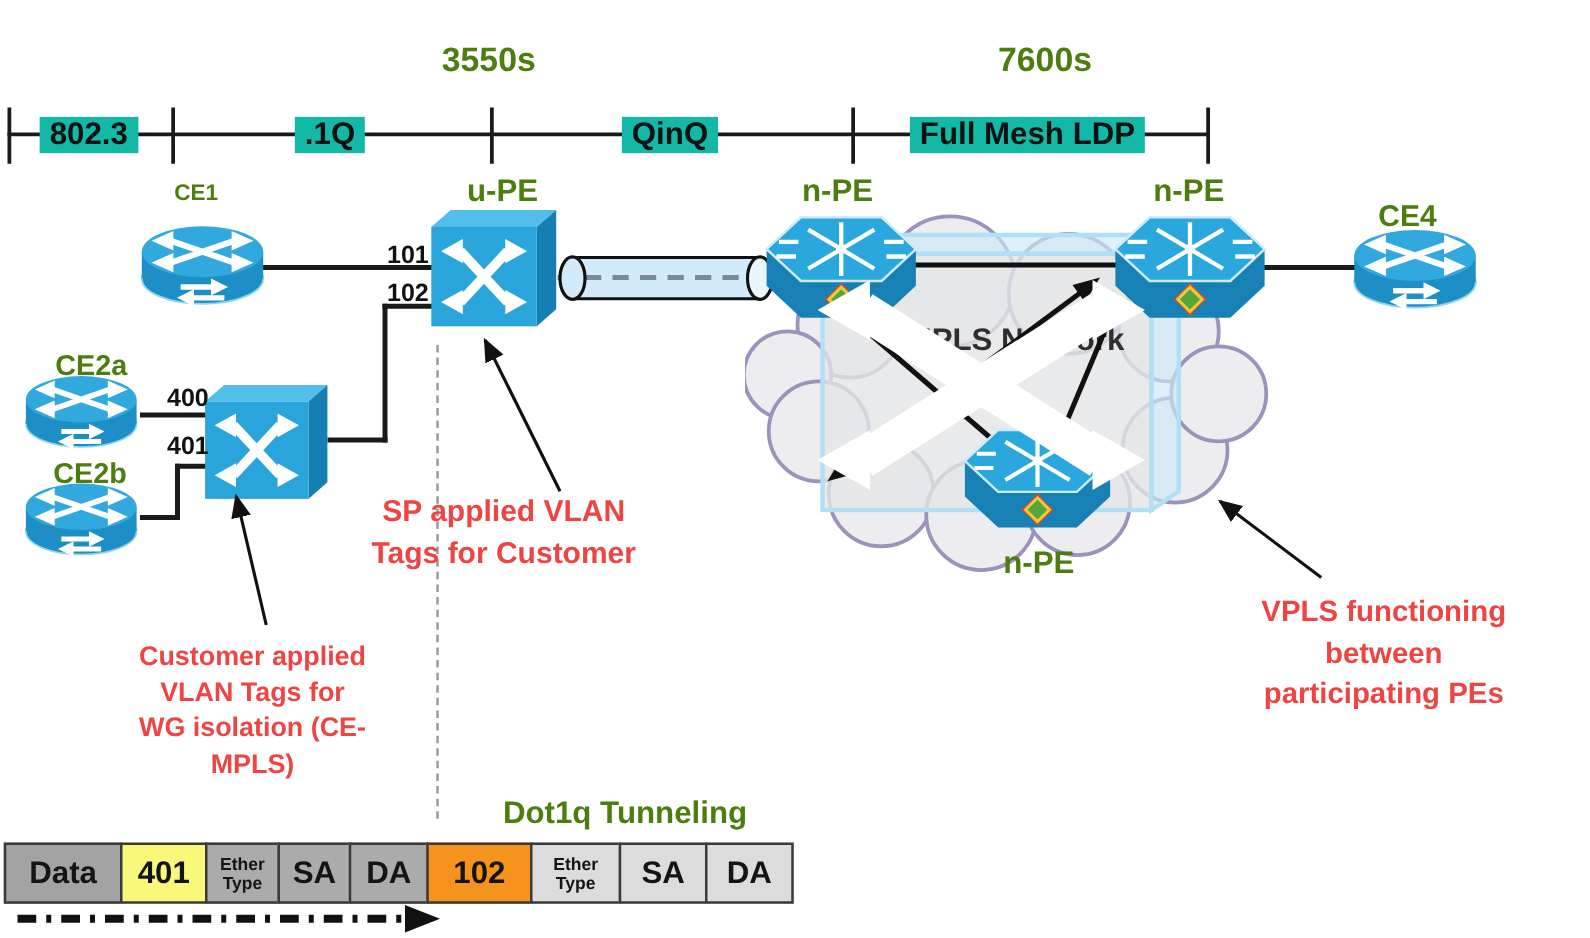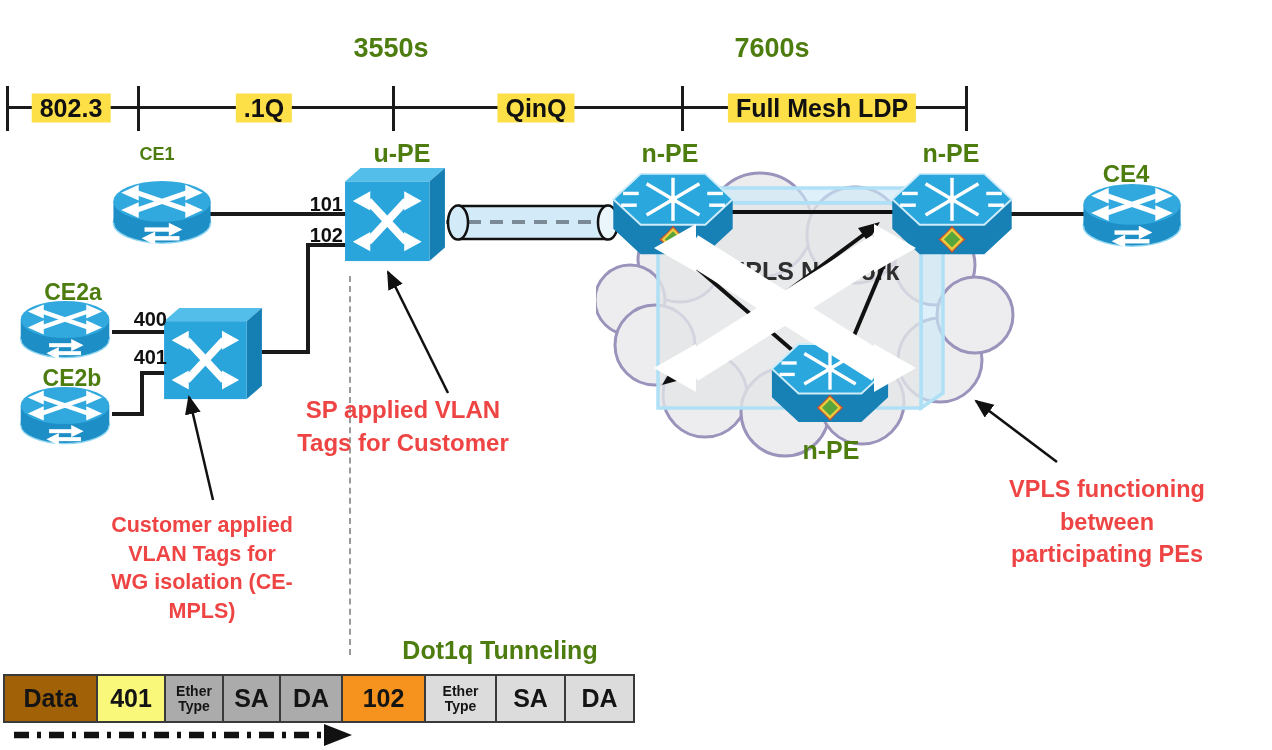--- a/index.html
+++ b/index.html
@@ -4,21 +4,21 @@
 <style>
   html,body{margin:0;padding:0;}
   #canvas{position:relative;width:1272px;height:750px;background:#ffffff;overflow:hidden;
           font-family:"Liberation Sans","DejaVu Sans",sans-serif;}
   .abs{position:absolute;}
   .lbl{position:absolute;font-weight:bold;color:#4d7c0f;white-space:nowrap;}
   .center{transform:translateX(-50%);}
   .hline{position:absolute;background:#1a1a1a;height:4px;}
   .vline{position:absolute;background:#1a1a1a;width:4px;}
   .tick{position:absolute;background:#1a1a1a;width:3px;height:45px;top:86px;}
-  .ruler-lbl{position:absolute;top:108px;transform:translate(-50%,-50%);background:#fde047;
+  .ruler-lbl{position:absolute;top:108px;transform:translate(-50%,-50%);background:#14b8a6;
              padding:0 8px;font-weight:bold;font-size:25px;color:#111;white-space:nowrap;}
   .port{position:absolute;font-weight:bold;font-size:20px;color:#111;width:42px;text-align:right;}
   .anno{position:absolute;font-weight:bold;color:#ef4444;text-align:center;width:300px;}
   .anno div{display:block;}
   #sep{position:absolute;left:349px;top:276px;height:379px;width:0;border-left:2px dashed #9a9a9a;}
   #frame-table{position:absolute;left:3px;top:674px;display:flex;z-index:6;}
   .cell{box-sizing:border-box;height:49px;border:2.5px solid #3a3a3a;margin-left:-2.5px;
         display:flex;align-items:center;justify-content:center;font-weight:bold;
         font-size:25px;color:#141414;text-align:center;}
   .cell:first-child{margin-left:0;}
@@ -89,21 +89,21 @@
             <path d="M63,87 L56,79 L70,79 Z"></path>
           <path d="M49,73 L57,66 L57,80 Z"></path>
             <path d="M77,73 L69,66 L69,80 Z"></path>
         </g>
         <polygon points="63,63 73,73 63,83 53,73" fill="#57A53B" stroke="#EACB3D" stroke-width="2.5"></polygon>
       </symbol>
     </defs>
   </svg>
 
   <div class="lbl center" style="left:391px;top:33px;font-size:27px;">3550s</div>
-  <div class="lbl center" style="left:772px;top:33px;font-size:27px;">7600s</div>
+  <div class="lbl center" style="left:836px;top:33px;font-size:27px;">7600s</div>
 
   <div>
     <div class="hline" style="left:6px;top:106px;width:961px;height:3px;"></div>
     <div class="tick" style="left:6px;"></div>
     <div class="tick" style="left:137px;"></div>
     <div class="tick" style="left:392px;"></div>
     <div class="tick" style="left:681px;"></div>
     <div class="tick" style="left:965px;"></div>
     <div class="ruler-lbl" style="left:71px;">802.3</div>
     <div class="ruler-lbl" style="left:264px;">.1Q</div>
@@ -242,21 +242,21 @@
       </marker>
     </defs>
     <line x1="448" y1="393" x2="388" y2="272" stroke="#111" stroke-width="2.5" marker-end="url(#ah)"></line>
     <line x1="213" y1="500" x2="189" y2="397" stroke="#111" stroke-width="2.5" marker-end="url(#ah)"></line>
     <line x1="1057" y1="462" x2="976" y2="401" stroke="#111" stroke-width="2.5" marker-end="url(#ah)"></line>
   </svg>
 
   <div class="lbl center z6" style="left:500px;top:636px;font-size:25px;">Dot1q Tunneling</div>
 
   <div id="frame-table">
-    <div class="cell" style="width: 95px; background-color: #a16207;">Data</div>
+    <div class="cell" style="width: 95px; background-color: #a3a3a3;">Data</div>
     <div class="cell" style="width: 71px; background-color: rgb(250, 248, 123);">401</div>
     <div class="cell small" style="width: 60px; background-color: rgb(171, 171, 171);">Ether Type</div>
     <div class="cell" style="width: 60px; background-color: rgb(171, 171, 171);">SA</div>
     <div class="cell" style="width: 64px; background-color: rgb(171, 171, 171);">DA</div>
     <div class="cell" style="width: 86px; background-color: rgb(245, 147, 30);">102</div>
     <div class="cell small" style="width: 73px; background-color: rgb(220, 220, 220);">Ether Type</div>
     <div class="cell" style="width: 72px; background-color: rgb(220, 220, 220);">SA</div>
     <div class="cell" style="width: 71px; background-color: rgb(220, 220, 220);">DA</div>
   </div>
 

